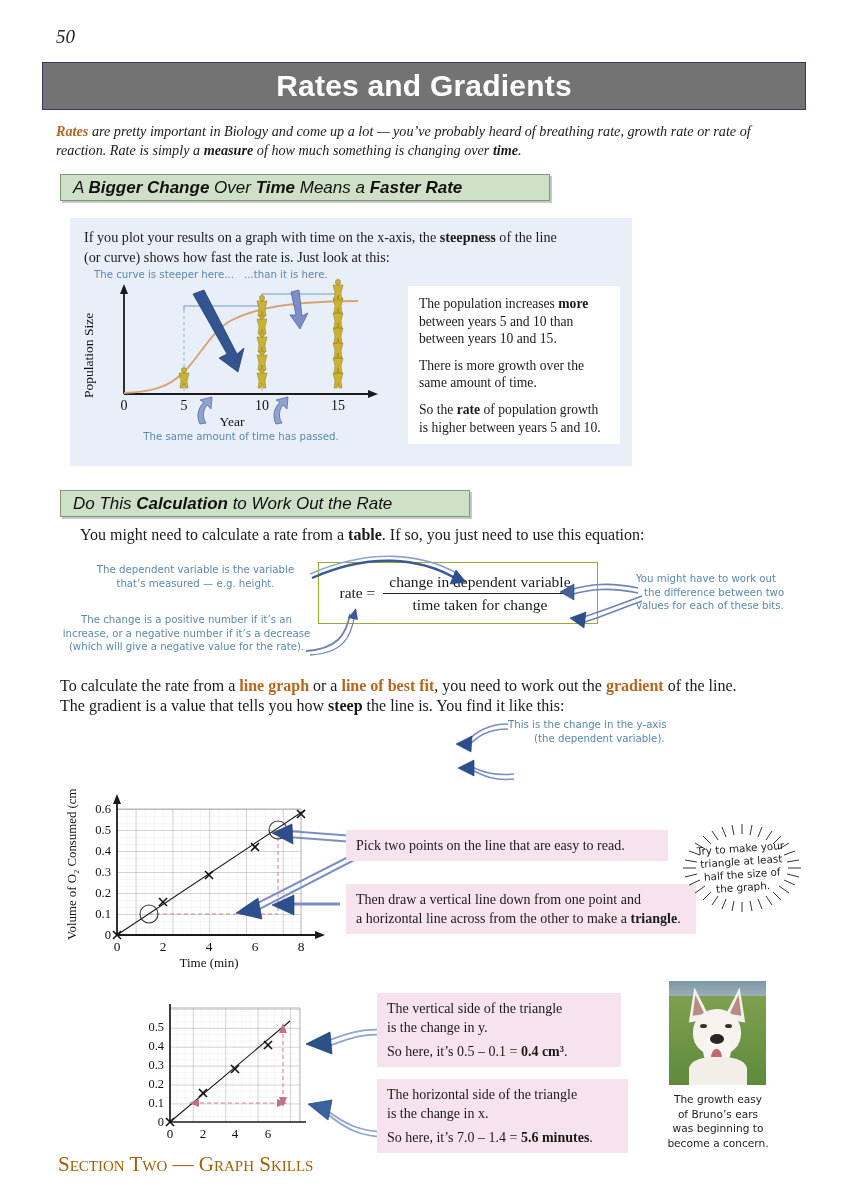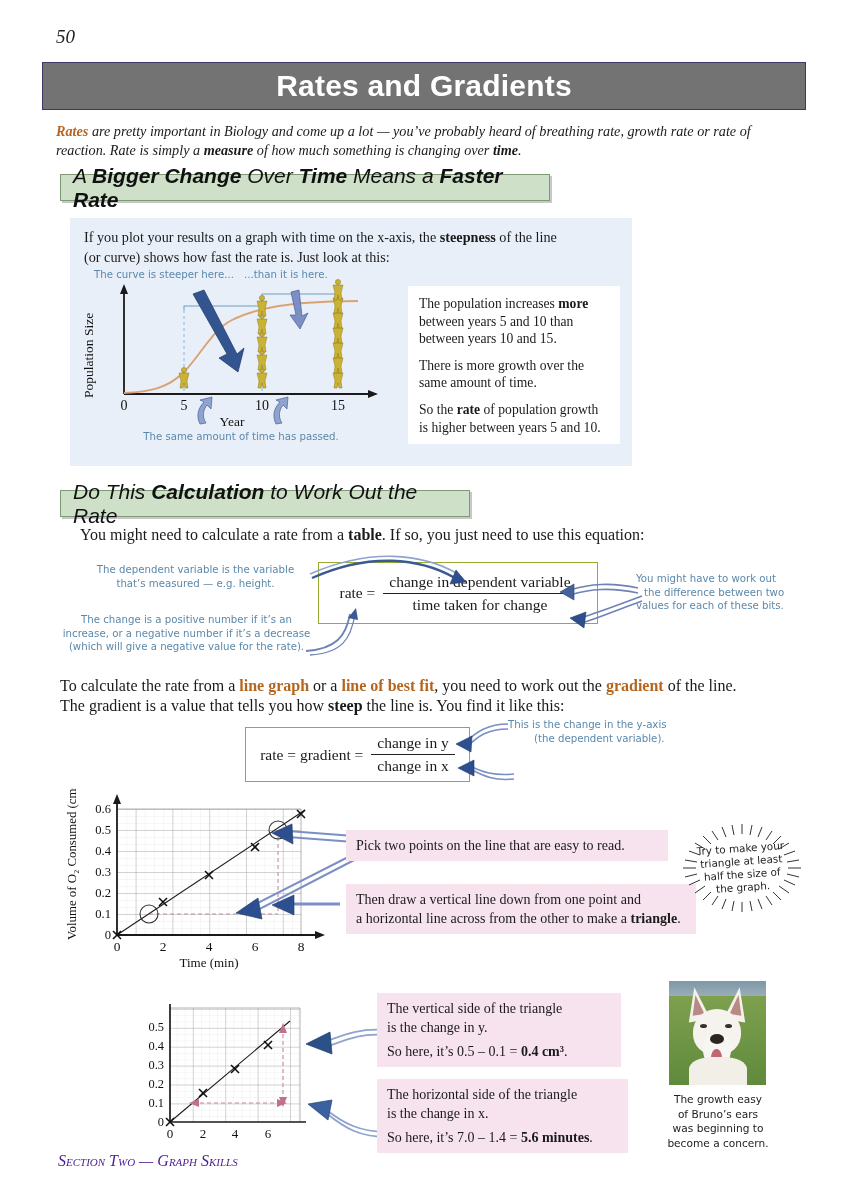--- a/index.html
+++ b/index.html
@@ -42,21 +42,21 @@
 
   
   .green-head {
     position:absolute; height:27px;
     background:#cfe0c8; border:1px solid #7d9a74;
     box-shadow:2px 2px 0 #c8c8c8;
     display:flex; align-items:center; padding:0 12px;
   }
   .green-head span {
     font-family:"Liberation Sans", sans-serif;
-    font-style:italic; font-size:21px; color:#111;
+    font-style:italic; font-size:17px; color:#111;
   }
   .green-head b { font-weight:bold; font-style:italic; }
   #head1 { left:60px; top:174px; width:490px; }
   #head2 { left:60px; top:490px; width:410px; }
 
   
   .blue-panel {
     position:absolute; left:70px; top:218px; width:562px; height:248px;
     background:#e9eff8;
   }
@@ -173,22 +173,22 @@
   .photo-caption {
     position:absolute; left:652px; top:1092px; width:132px;
     text-align:center;
     font-family:"DejaVu Sans", sans-serif;
     font-size:10.6px; line-height:14.5px; color:#222;
   }
 
   
   .footer {
     position:absolute; left:58px; top:1152px;
-    font-family:"Liberation Serif", serif; font-style:italic;
-    font-size:16px; color:#4c1d95;
+    font-family:"Liberation Serif", serif; 
+    font-size:21px; color:#a16207;
     font-variant:small-caps;
   }
 </style>
 </head>
 <body>
 
 <div class="page">
 
   <div class="page-number">50</div>
 
@@ -385,29 +385,20 @@
       <path d="M392,53 C 370,61 350,69 332,75" fill="none" stroke="#6f82b5" stroke-width="1.6"></path>
       <polygon points="336,64 320,70 334,80" fill="#2e4f8f" stroke="#1e3a66" stroke-width=".6"></polygon>
     </g>
   </svg>
 
   <div class="body-par" style="left:60px; top:676px; width:740px;">
     <span>To calculate the rate from a </span><span class="kw-orange" style="font-style:normal;">line graph</span><span> or a </span><span class="kw-orange" style="font-style:normal;">line of best fit</span><span>, you need to work out the </span><span class="kw-orange" style="font-style:normal;">gradient</span><span> of the line.</span><br>
     <span>The gradient is a value that tells you how </span><b>steep</b><span> the line is.  You find it like this:</span>
   </div>
 
-  <div class="eq-box" style="left:245px; top:727px; width:225px; height:55px;">
-    <div class="eq-row">
-      <span class="eq-lhs">rate = gradient =</span>
-      <span class="frac">
-        <span class="num" style="display:block;">change in y</span>
-        <span class="den" style="display:block;">change in x</span>
-      </span>
-    </div>
-  </div>
 
   <div class="note" style="left:508px; top:718px; width:300px;">
     <span>This is the change in the y-axis</span><br>
     <span style="padding-left:26px;">(the dependent variable).</span>
   </div>
 
   <svg style="position:absolute; left:440px; top:712px;" width="110" height="80">
     <path d="M68,12 C 48,12 36,20 26,30" fill="none" stroke="#7b8fc4" stroke-width="1.6"></path>
     <path d="M68,17 C 48,17 38,24 28,34" fill="none" stroke="#7b8fc4" stroke-width="1.6"></path>
     <polygon points="32,24 16,32 31,40" fill="#2e4f8f" stroke="#1e3a66" stroke-width=".6"></polygon>

